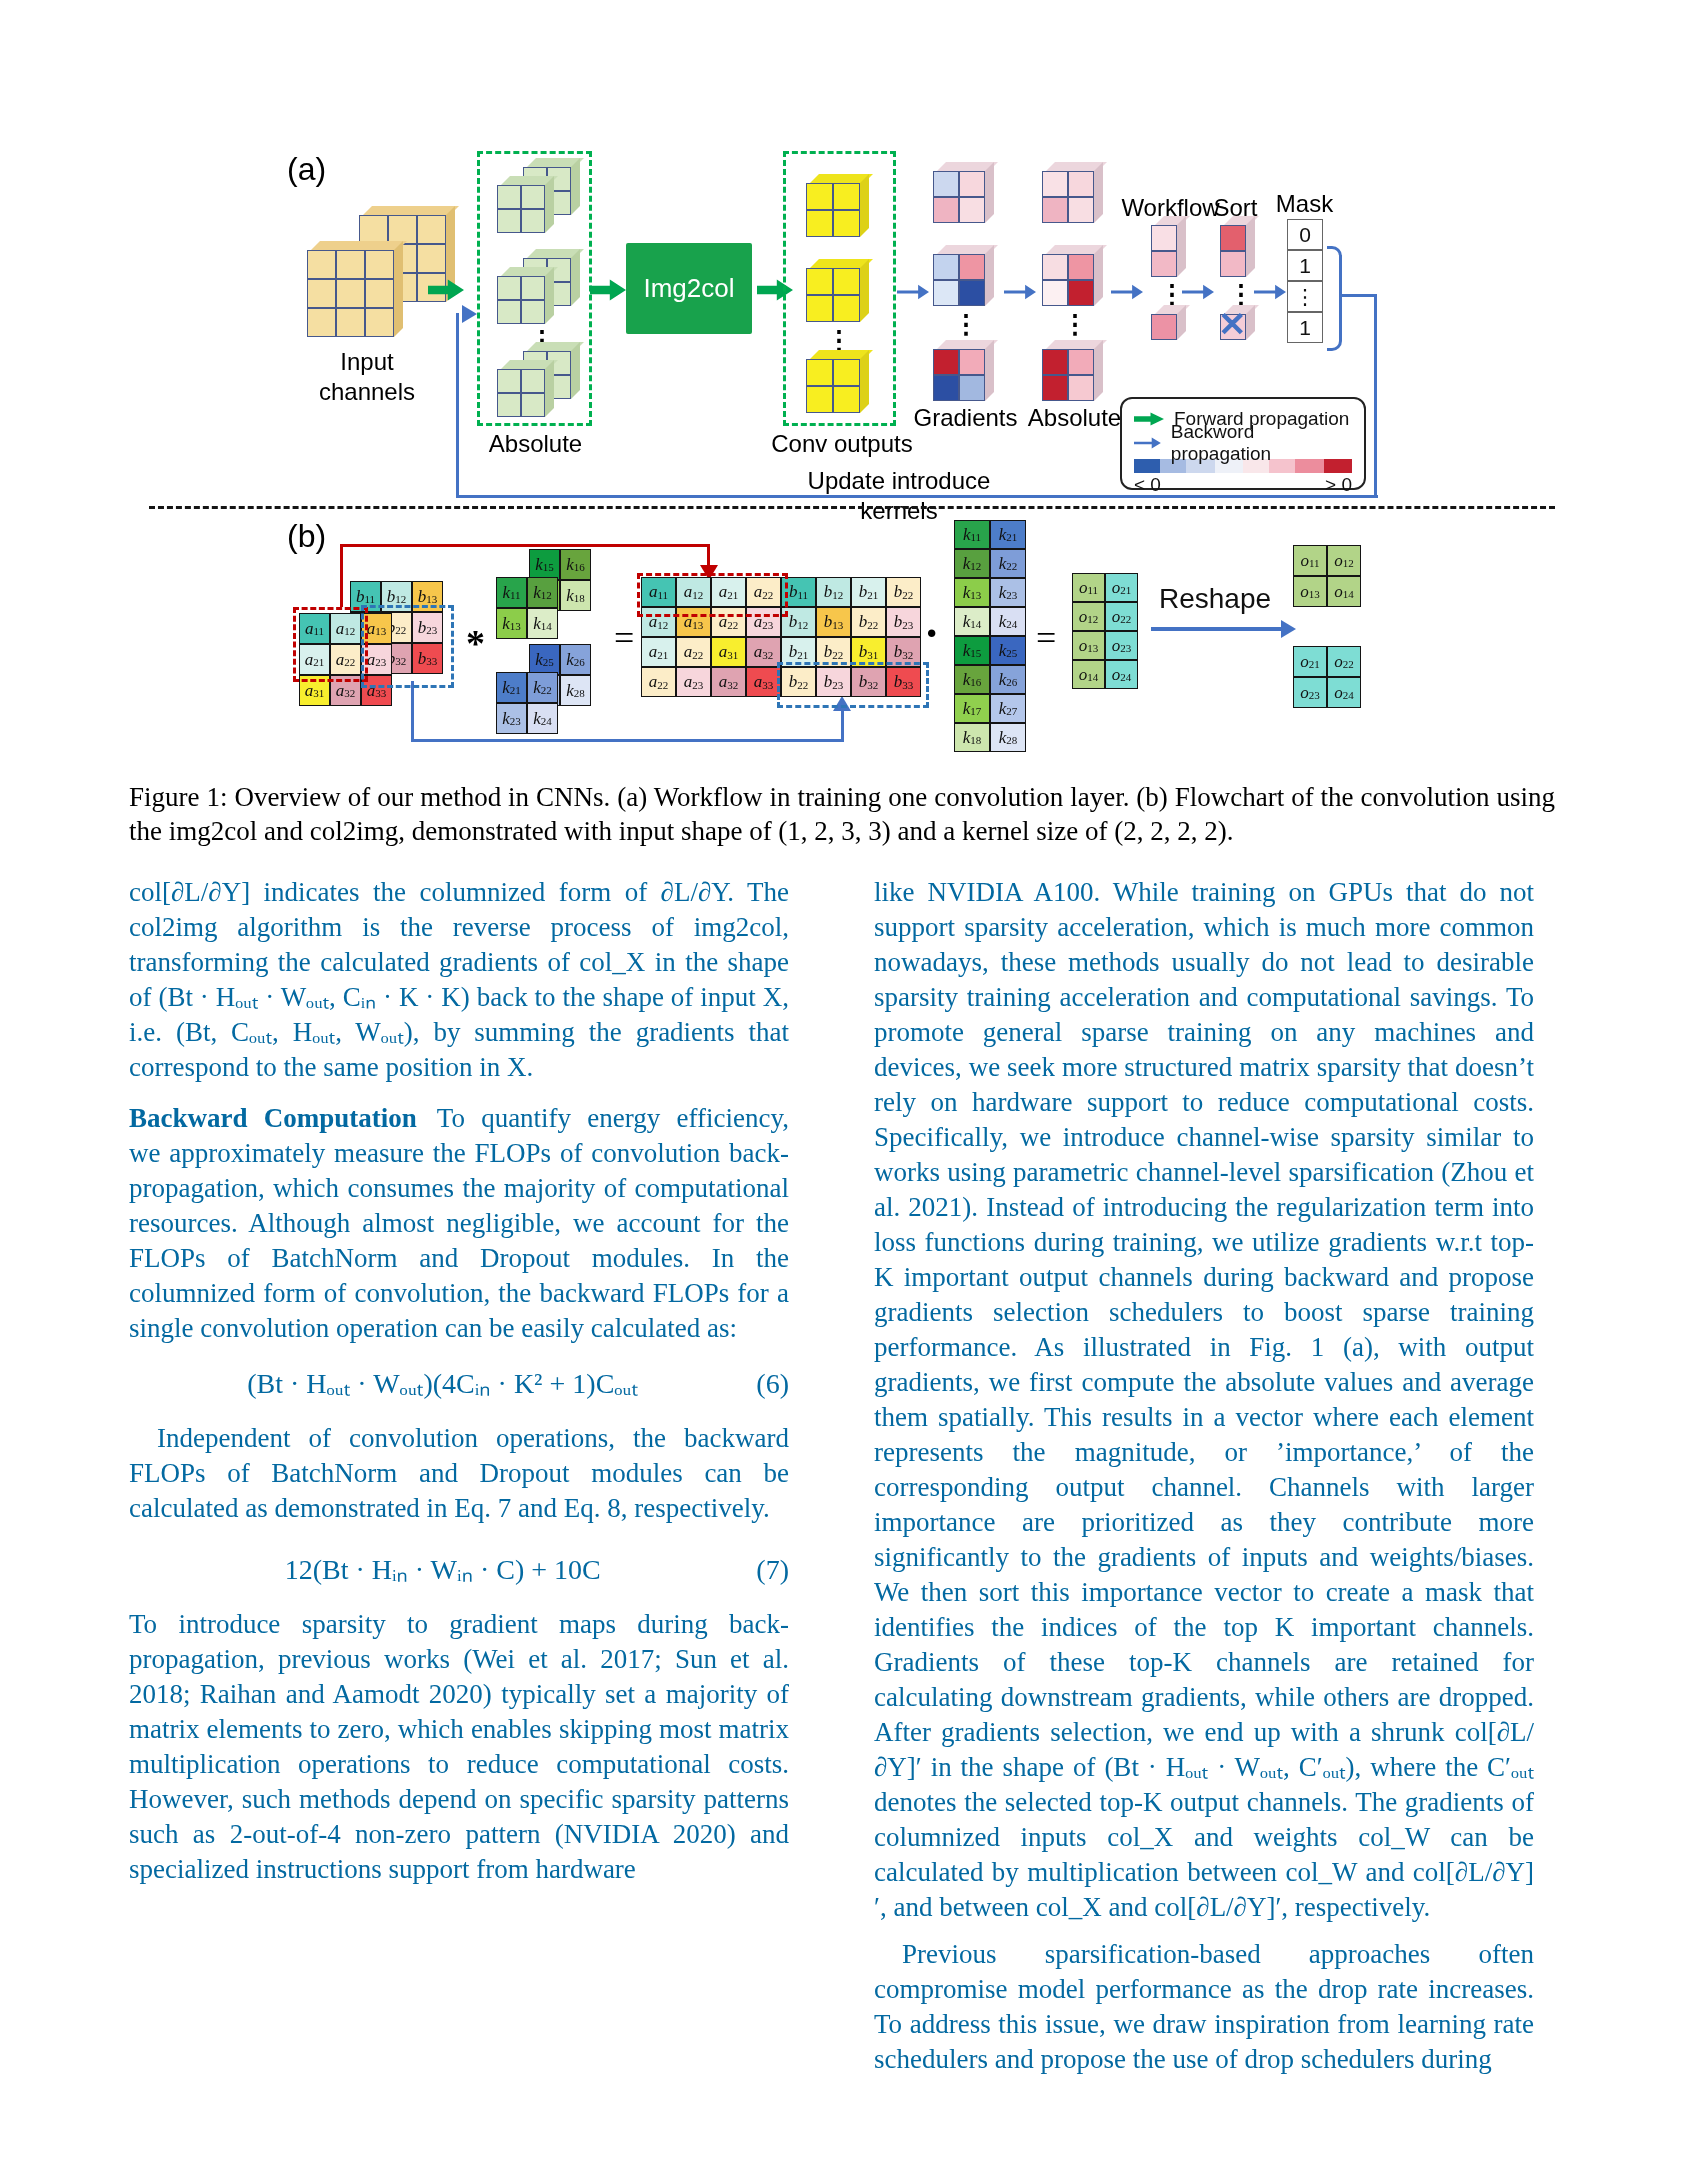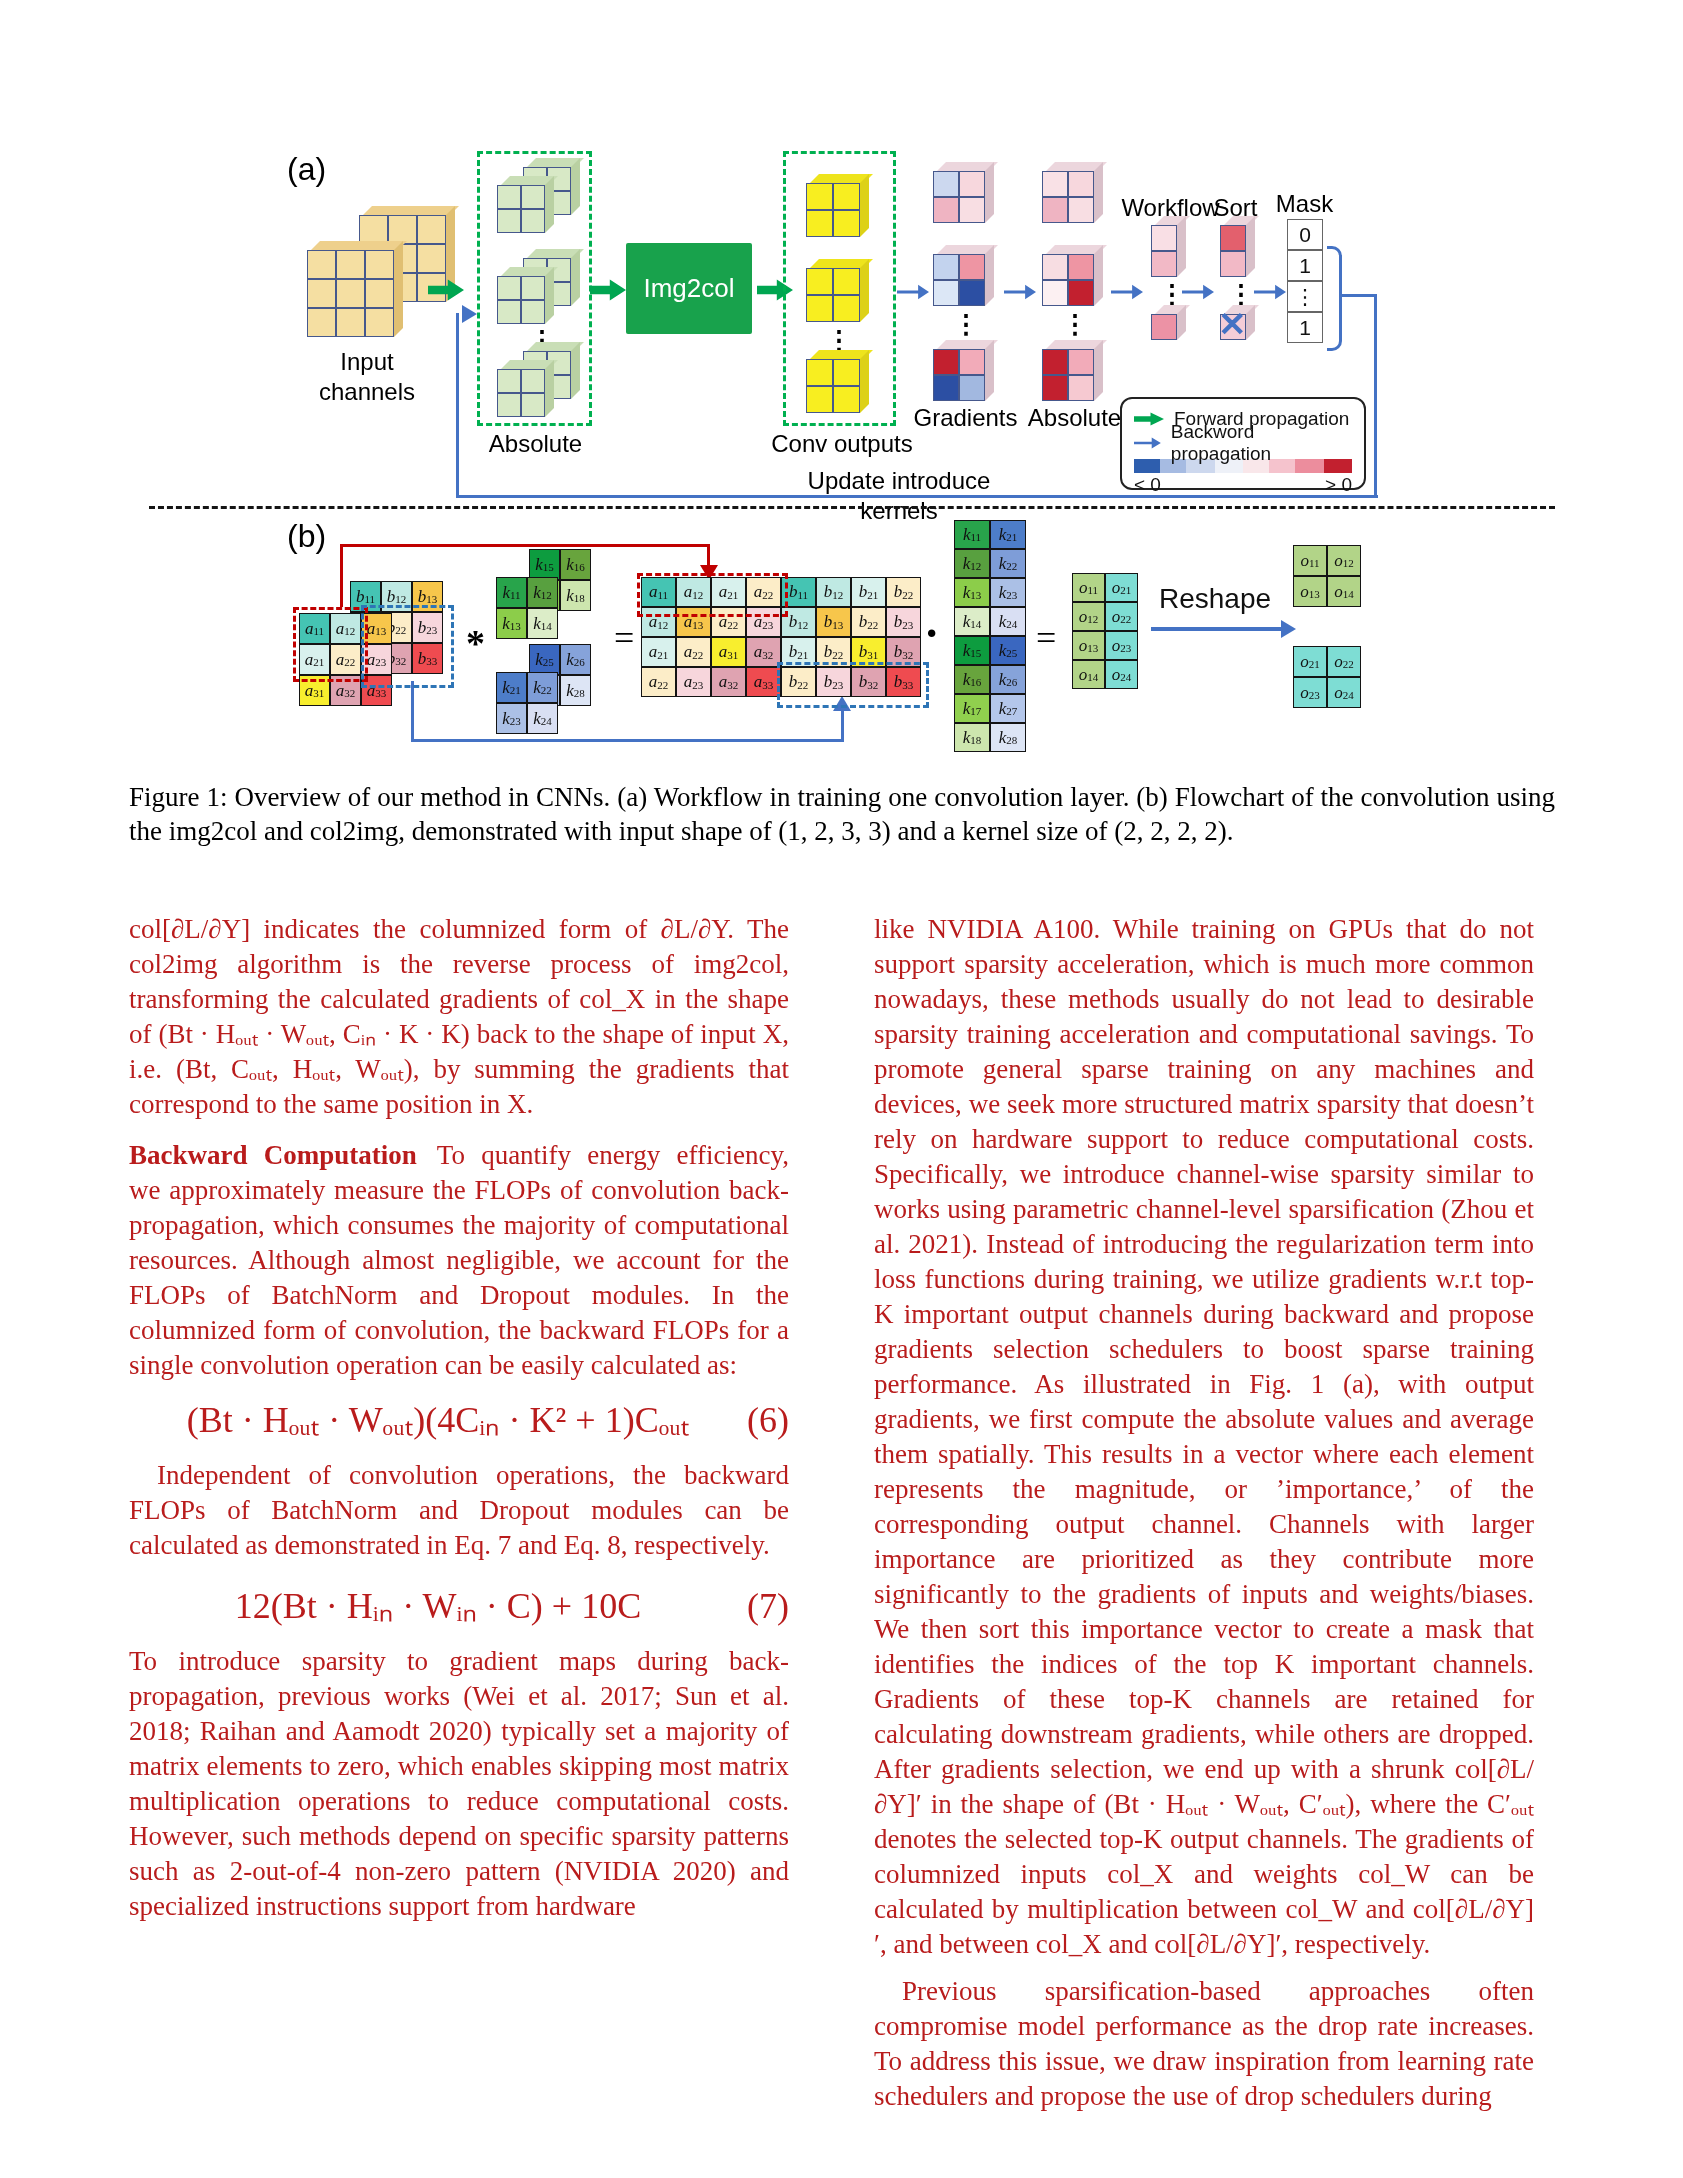--- a/index.html
+++ b/index.html
@@ -43,25 +43,25 @@
   .lends{display:flex;justify-content:space-between;font-size:19px;margin-top:1px;}
   .sep{position:absolute;border-top:3.5px dashed #151515;}
   .rdash{position:absolute;border:3px dashed var(--redln);z-index:6;}
   .bdash{position:absolute;border:3px dashed var(--bluedash);z-index:6;}
   .op{position:absolute;font-family:"Liberation Serif",serif;color:#000;}
   .cross{position:absolute;color:var(--bwd);font-size:34px;font-weight:bold;}
   
   .caption{position:absolute;left:129px;top:780px;width:1426px;
            font-family:"Liberation Serif",serif;font-size:27px;line-height:34px;text-align:justify;color:#000;}
   .col{position:absolute;top:875px;width:660px;font-family:"Liberation Serif",serif;
-       font-size:27px;line-height:35px;text-align:justify;color:#b91c1c;margin-top:37px;}
+       font-size:27px;line-height:35px;text-align:justify;color:#0369a1;}
   .col p{margin:0 0 0 0;}
   .ind{text-indent:28px;}
   .runin{margin-right:20px;}
-  .eq{display:flex;align-items:baseline;margin:20px 0 20px 0;font-size:36px;}
+  .eq{display:flex;align-items:baseline;margin:20px 0 20px 0;font-size:28px;}
   .eq .expr{flex:1;text-align:center;}
   .sechead{font-size:29px;font-weight:bold;margin:24px 0 10px 0;text-align:left;}
 </style>
 </head>
 <body>
 
 <div class="page">
 
   <div class="fig">
 

